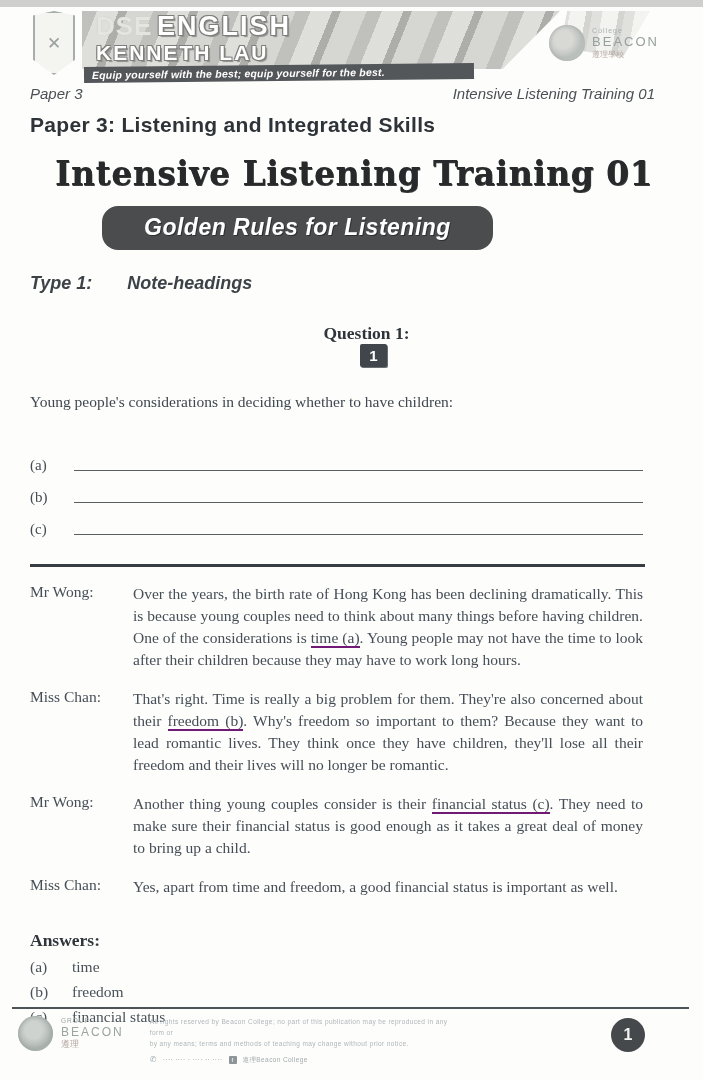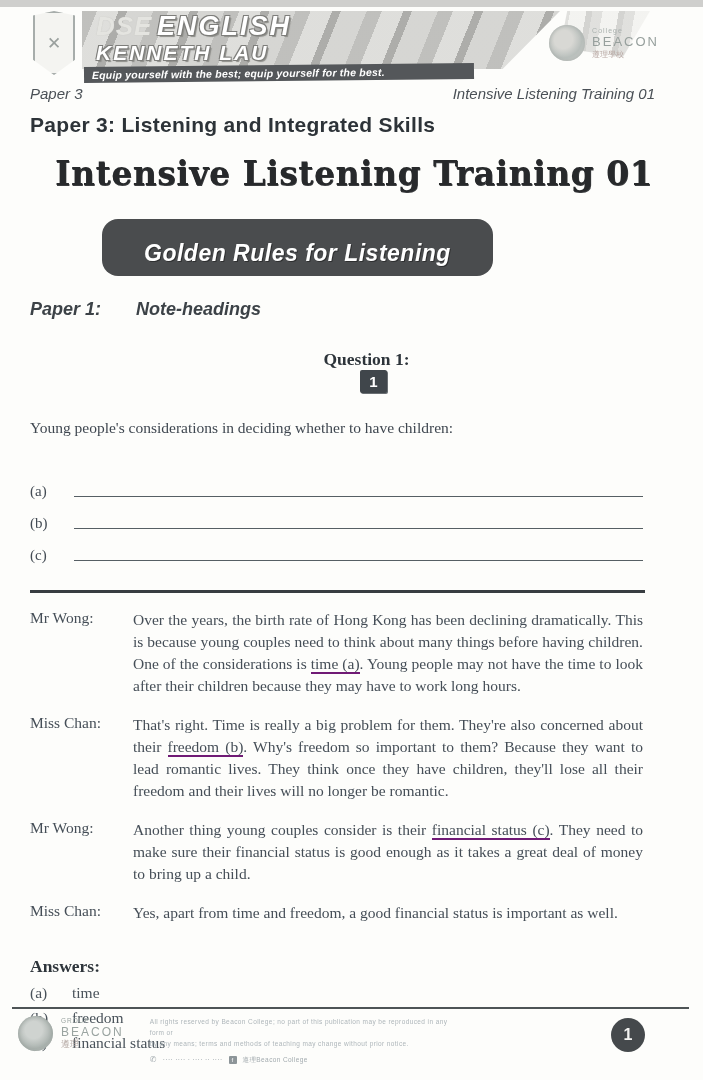--- a/index.html
+++ b/index.html
@@ -25,21 +25,21 @@
     clip-path:polygon(8% 0,100% 0,70% 100%,0 80%);
     opacity:.7;
   }
   .shield{
     position:absolute;left:33px;top:2px;width:38px;height:60px;
     border:2px solid #a7adab;background:#f4f4f1;
     clip-path:polygon(50% 0,100% 7%,100% 76%,50% 100%,0 76%,0 7%);
     display:flex;align-items:center;justify-content:center;
     color:#9aa09e;font-family:"Liberation Sans",sans-serif;font-size:17px;
   }
-  .brand{position:absolute;left:96px;top:4px;font-family:"Liberation Sans",sans-serif;font-style:italic;font-weight:bold;line-height:1;}
+  .brand{position:absolute;left:96px;top:4px;font-family:"Liberation Sans",sans-serif;font-weight:bold;line-height:1;}
   .brand .ghost{color:#e4e4e0;font-size:26px;letter-spacing:1px;text-shadow:0 0 1px #bdbdb9;}
   .brand .l1{color:#fff;font-size:27px;letter-spacing:2px;text-shadow:-1px -1px 0 #7e7e7b,1px -1px 0 #7e7e7b,-1px 1px 0 #7e7e7b,1px 1px 0 #7e7e7b,2px 2px 1px #8d8d89;}
   .brand .l2{display:block;margin-top:2px;color:#fff;font-size:21px;letter-spacing:2px;text-shadow:-1px -1px 0 #7e7e7b,1px -1px 0 #7e7e7b,-1px 1px 0 #7e7e7b,1px 1px 0 #7e7e7b,2px 2px 1px #8d8d89;}
   .tagline-bar{
     position:absolute;left:84px;top:56px;width:382px;height:16px;
     background:#54575a;transform:rotate(-.6deg);
     display:flex;align-items:center;padding-left:8px;
     color:#fff;font-family:"Liberation Sans",sans-serif;font-style:italic;font-weight:bold;font-size:10.5px;letter-spacing:.2px;
   }
   .beacon-top{position:absolute;right:44px;top:16px;display:flex;align-items:center;gap:7px;}
@@ -51,21 +51,21 @@
   .beacon-text .n{font-size:13px;letter-spacing:2px;color:#97a09d;}
   .beacon-text .z{font-size:8px;color:#b9a9a4;}
 
   
   .meta-row{display:flex;justify-content:space-between;padding:2px 48px 0 30px;
     font-family:"Liberation Sans",sans-serif;font-style:italic;font-size:15px;color:#4a5056;gap:44px;}
 
   
   .h1{margin:11px 0 0 30px;font-family:"Liberation Sans",sans-serif;font-weight:bold;font-size:21px;color:#2d3338;letter-spacing:.3px;}
   .main-title{margin:17px 0 0 55px;font-family:"DejaVu Serif",serif;font-weight:bold;font-size:33px;color:#27292b;letter-spacing:.5px;text-shadow:.6px .6px 0 #3a3c3e;}
-  .rules-badge{margin:26px 0 0 102px;width:fit-content;padding:21px 42px 9px 42px;background:#4a4c4e;border-radius:16px;
+  .rules-badge{margin:13px 0 0 102px;width:fit-content;padding:8px 42px 9px 42px;background:#4a4c4e;border-radius:16px;
     font-family:"Liberation Sans",sans-serif;font-style:italic;font-weight:bold;font-size:23px;color:#fff;letter-spacing:.5px;text-shadow:1px 1px 0 #2e2f30;}
   .type-row{margin:23px 0 0 30px;font-family:"Liberation Sans",sans-serif;font-style:italic;font-weight:bold;font-size:18px;color:#3c4247;}
   .type-row .tv{margin-left:35px;}
 
   
   .q-row{margin:29px 0 0 30px;display:flex;align-items:center;font-weight:bold;font-size:17.5px;color:#2d343a;flex-direction:column;}
   .q-box{margin-left:14px;width:27px;height:23px;background:#40464b;color:#fff;
     display:flex;align-items:center;justify-content:center;
     font-family:"Liberation Sans",sans-serif;font-weight:bold;font-size:15px;border-radius:2px;box-shadow:1px 1px 0 #6a6f73;}
   .prompt{margin:26px 60px 0 30px;font-size:15.5px;color:#3f4750;}
@@ -137,21 +137,21 @@
   <div class="meta-row">
     <span>Paper 3</span>
     <span>Intensive Listening Training 01</span>
   </div>
 
   <div class="h1">Paper 3: Listening and Integrated Skills</div>
   <div class="main-title">Intensive Listening Training 01</div>
   <div class="rules-badge">Golden Rules for Listening</div>
 
   <div class="type-row">
-    <span>Paper 1:</span><span class="tv">Note-headings</span>
+    <span>Type 1:</span><span class="tv">Note-headings</span>
   </div>
 
   <div class="q-row">
     <span>Question 1:</span>
     <span class="q-box">1</span>
   </div>
 
   <div class="prompt">Young people's considerations in deciding whether to have children:</div>
 
   <div class="blanks">

